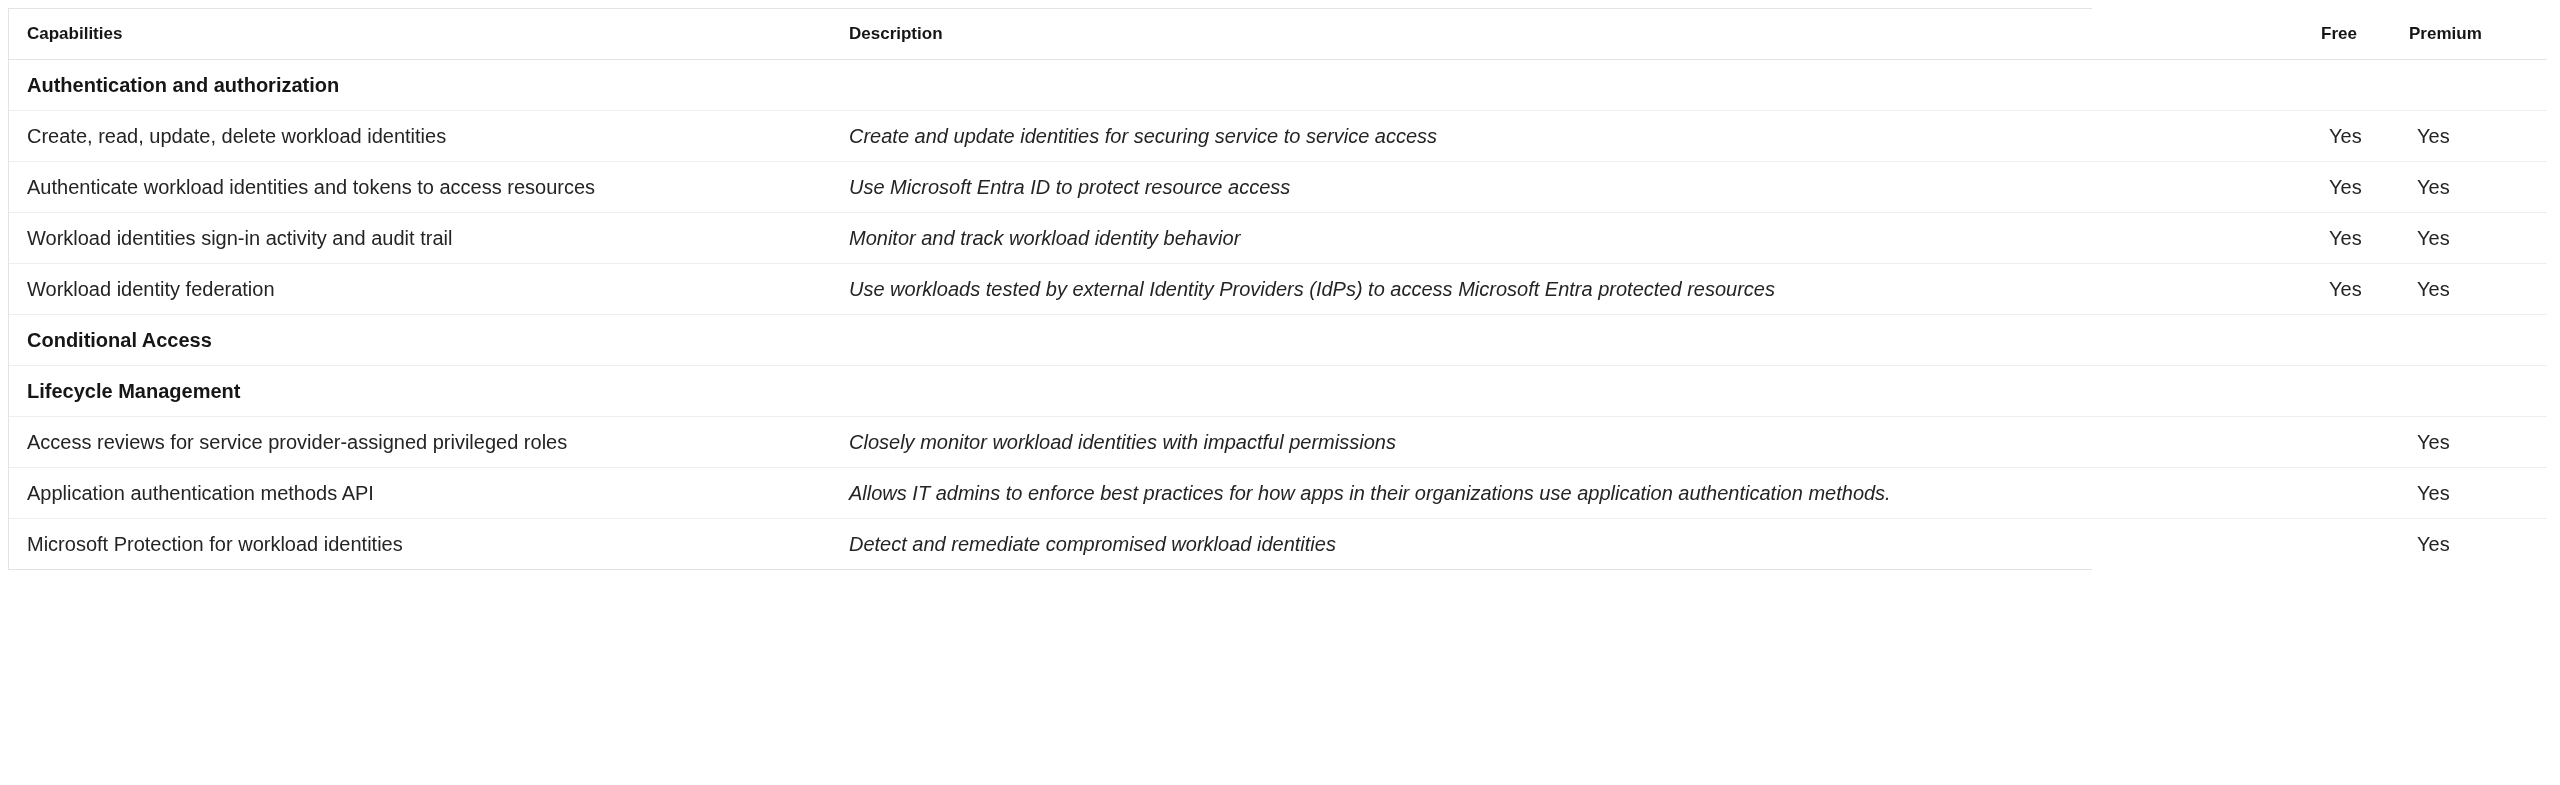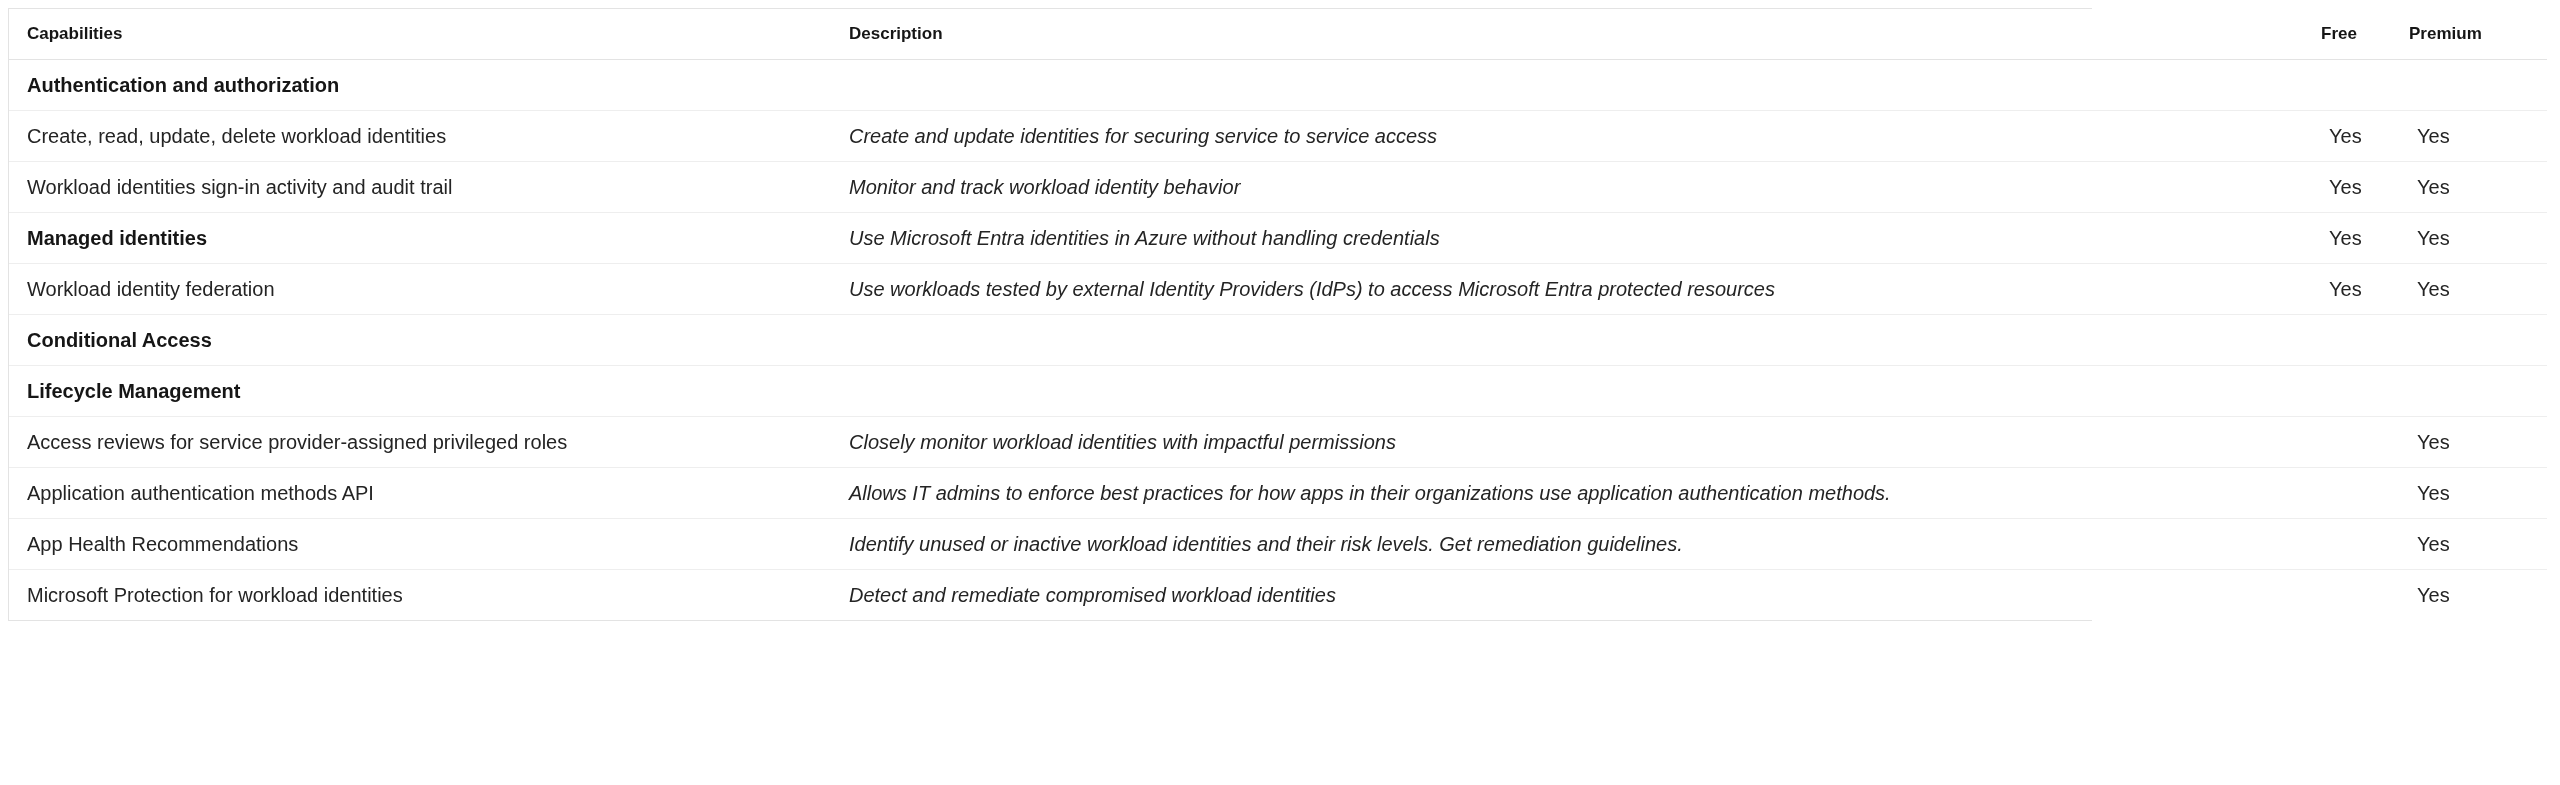--- a/index.html
+++ b/index.html
@@ -115,28 +115,28 @@
             <td class="cell-free"></td>
             <td class="cell-prem"></td>
           </tr>
           <tr class="item-row">
             <td class="cell-cap">Create, read, update, delete workload identities</td>
             <td class="cell-desc">Create and update identities for securing service to service access</td>
             <td class="cell-free">Yes</td>
             <td class="cell-prem">Yes</td>
           </tr>
           <tr class="item-row">
-            <td class="cell-cap">Workload identities sign-in activity and audit trail</td>
-            <td class="cell-desc">Monitor and track workload identity behavior</td>
+            <td class="cell-cap">Authenticate workload identities and tokens to access resources</td>
+            <td class="cell-desc">Use Microsoft Entra ID to protect resource access</td>
             <td class="cell-free">Yes</td>
             <td class="cell-prem">Yes</td>
           </tr>
-          <tr class="section-row">
-            <td class="cell-cap">Managed identities</td>
-            <td class="cell-desc">Use Microsoft Entra identities in Azure without handling credentials</td>
+          <tr class="item-row">
+            <td class="cell-cap">Workload identities sign-in activity and audit trail</td>
+            <td class="cell-desc">Monitor and track workload identity behavior</td>
             <td class="cell-free">Yes</td>
             <td class="cell-prem">Yes</td>
           </tr>
           <tr class="item-row">
             <td class="cell-cap">Workload identity federation</td>
             <td class="cell-desc">Use workloads tested by external Identity Providers (IdPs) to access Microsoft Entra protected resources</td>
             <td class="cell-free">Yes</td>
             <td class="cell-prem">Yes</td>
           </tr>
           <tr class="section-row">
@@ -157,26 +157,20 @@
             <td class="cell-free"></td>
             <td class="cell-prem">Yes</td>
           </tr>
           <tr class="item-row">
             <td class="cell-cap">Application authentication methods API</td>
             <td class="cell-desc">Allows IT admins to enforce best practices for how apps in their organizations use application authentication methods.</td>
             <td class="cell-free"></td>
             <td class="cell-prem">Yes</td>
           </tr>
           <tr class="item-row">
-            <td class="cell-cap">App Health Recommendations</td>
-            <td class="cell-desc">Identify unused or inactive workload identities and their risk levels. Get remediation guidelines.</td>
-            <td class="cell-free"></td>
-            <td class="cell-prem">Yes</td>
-          </tr>
-          <tr class="item-row">
             <td class="cell-cap">Microsoft Protection for workload identities</td>
             <td class="cell-desc">Detect and remediate compromised workload identities</td>
             <td class="cell-free"></td>
             <td class="cell-prem">Yes</td>
           </tr>
         </tbody>
     </table>
   </div>
 </div>
 

